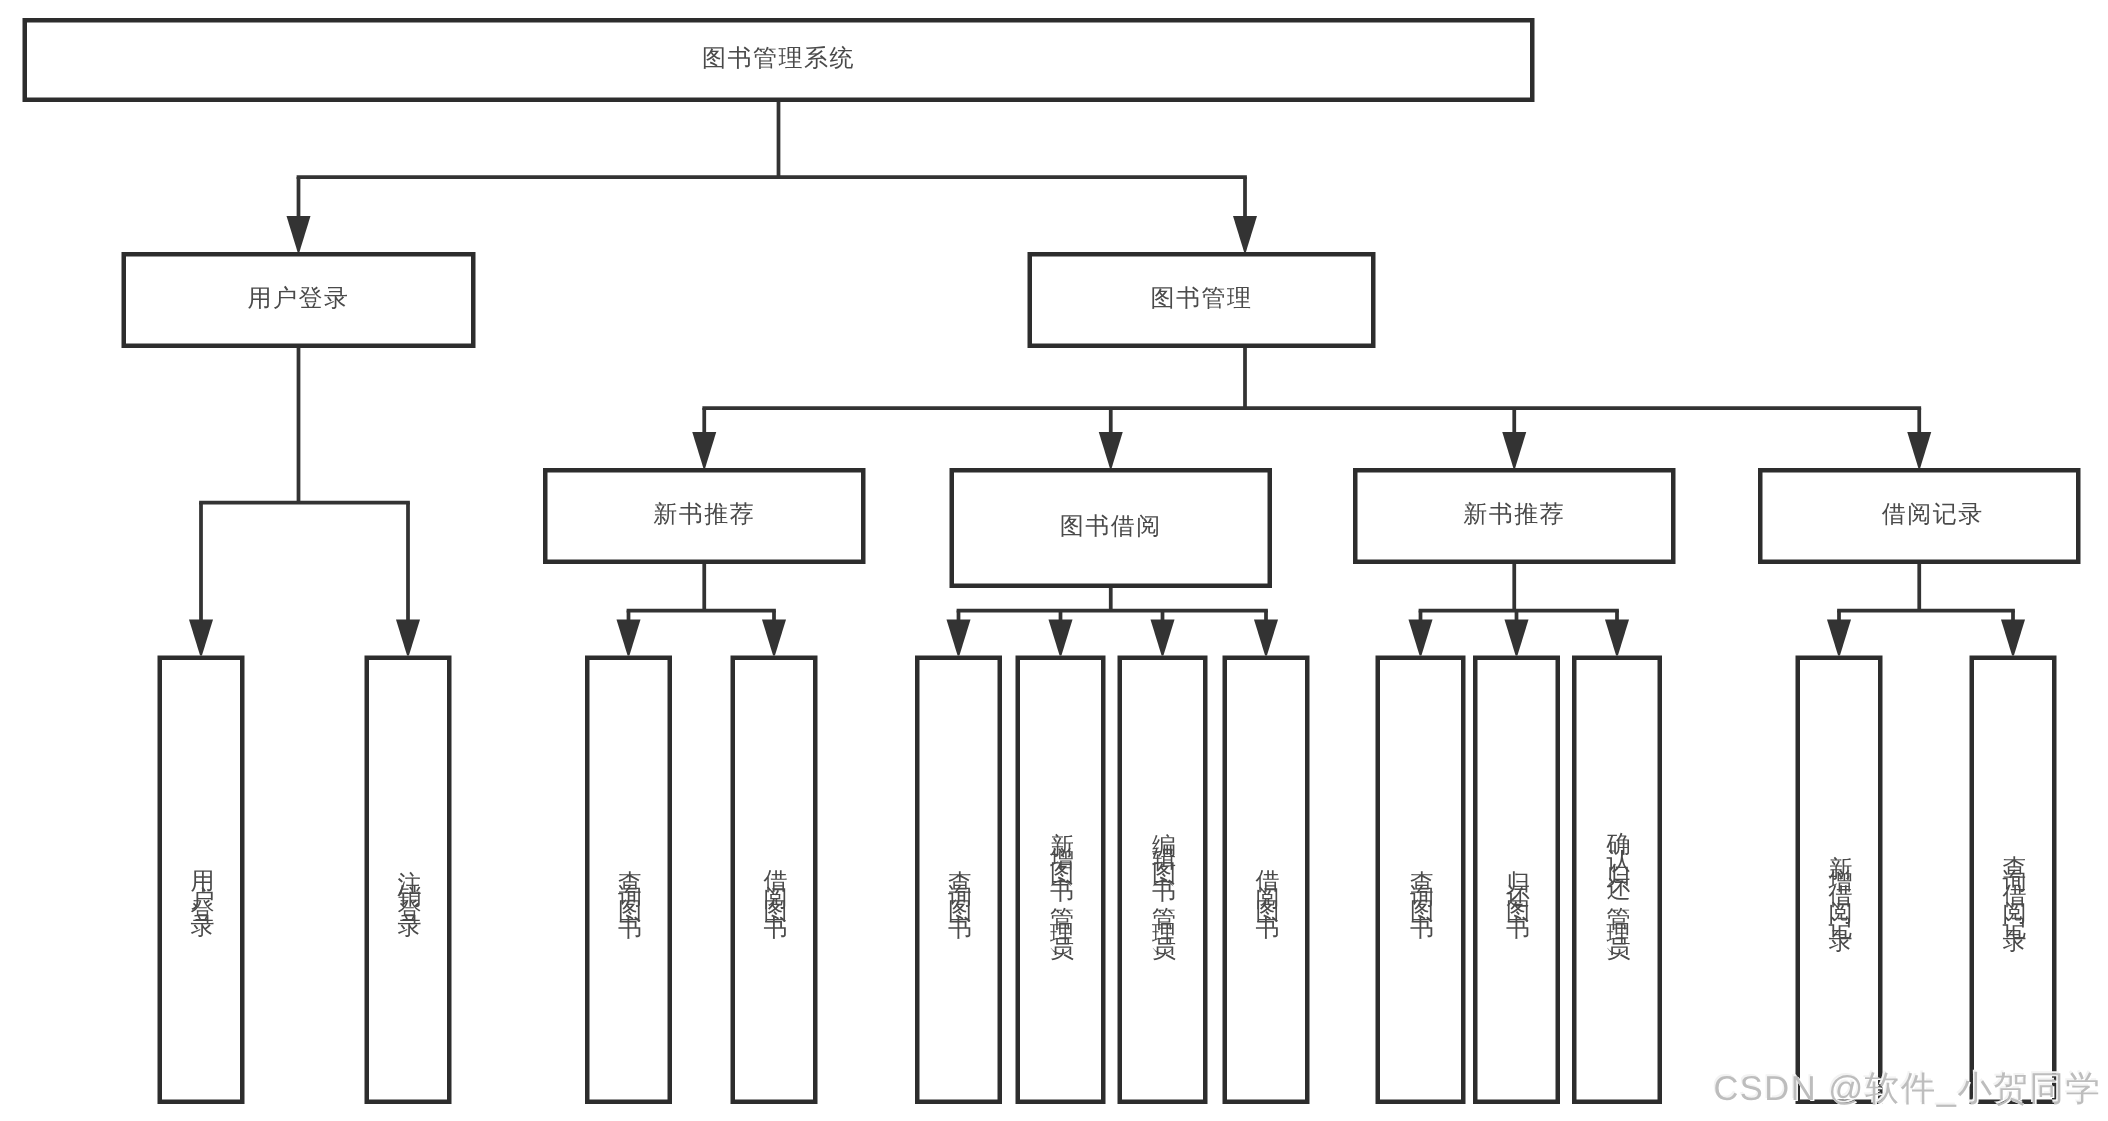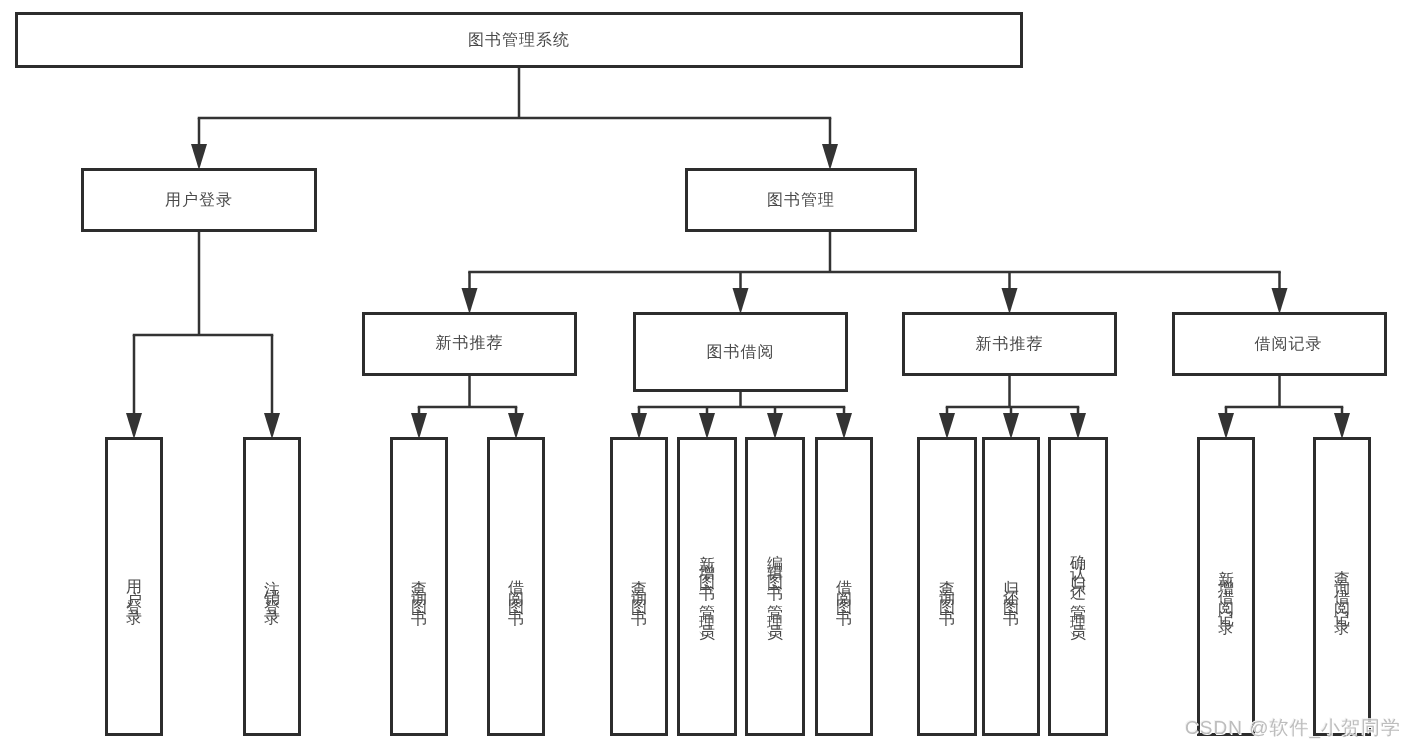--- a/index.html
+++ b/index.html
@@ -38,21 +38,21 @@
   }
   .node.vertical span {
     writing-mode: vertical-rl;
     letter-spacing: 10px;
     white-space: nowrap;
   }
   .watermark {
     position: absolute;
     right: 4px;
     bottom: 6px;
-    font-size: 19px;
+    font-size: 23px;
     letter-spacing: 1px;
     color: var(--wm, #bdbdbd);
     text-shadow: 1px 1px 0 #ffffff, -1px -1px 0 #f3f3f3;
     z-index: 6;
     white-space: nowrap;
   }
 </style>
 </head>
 <body>
 

